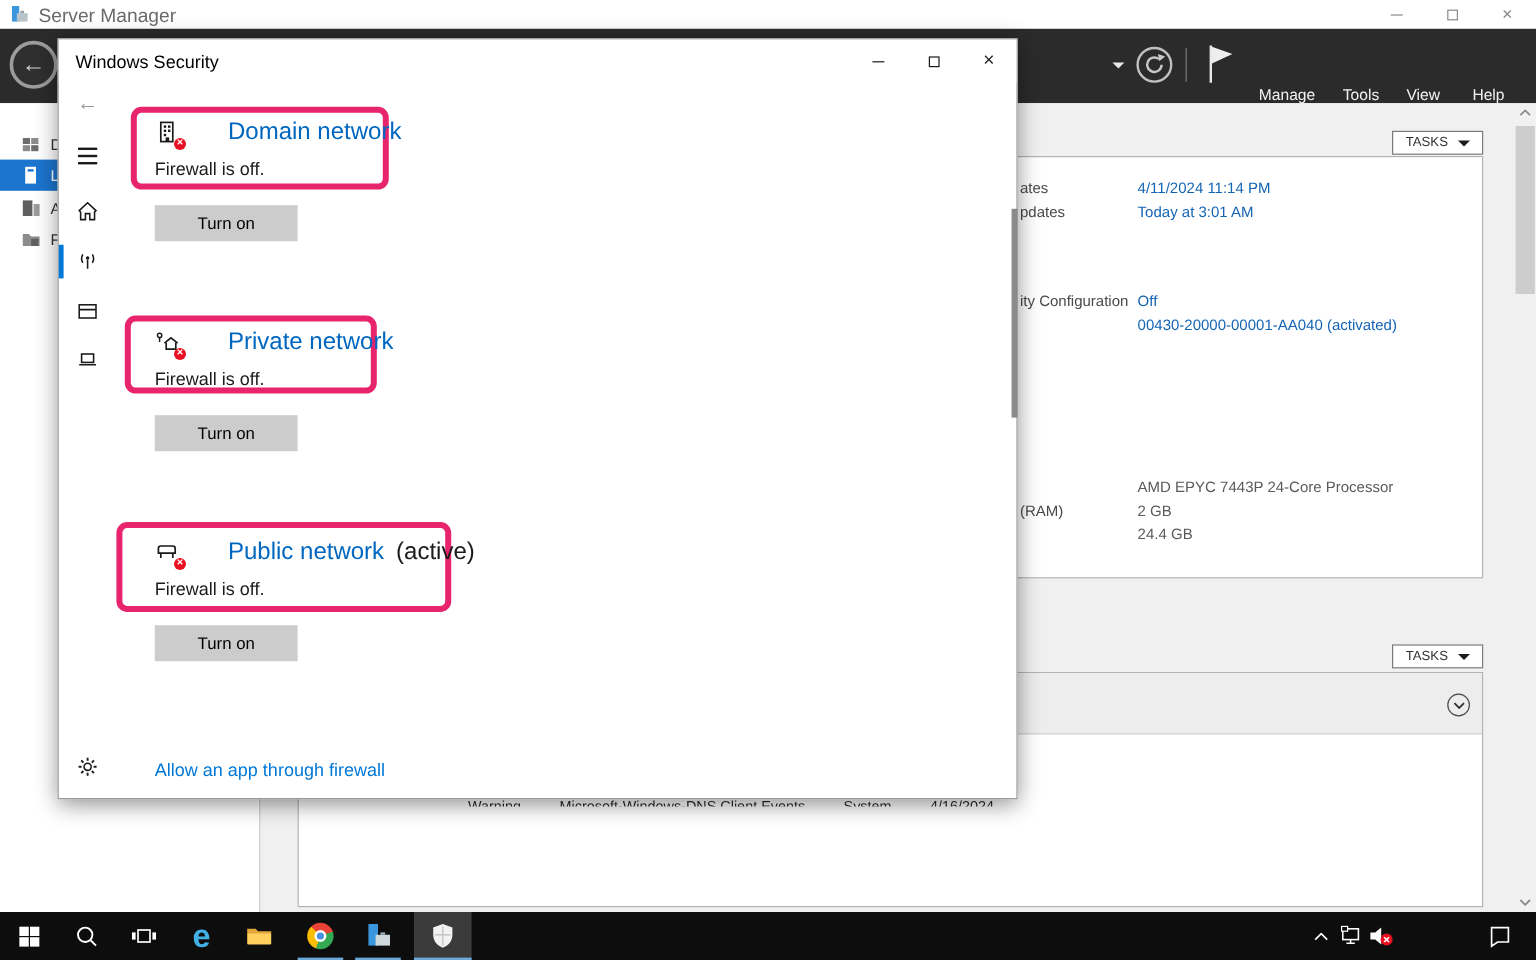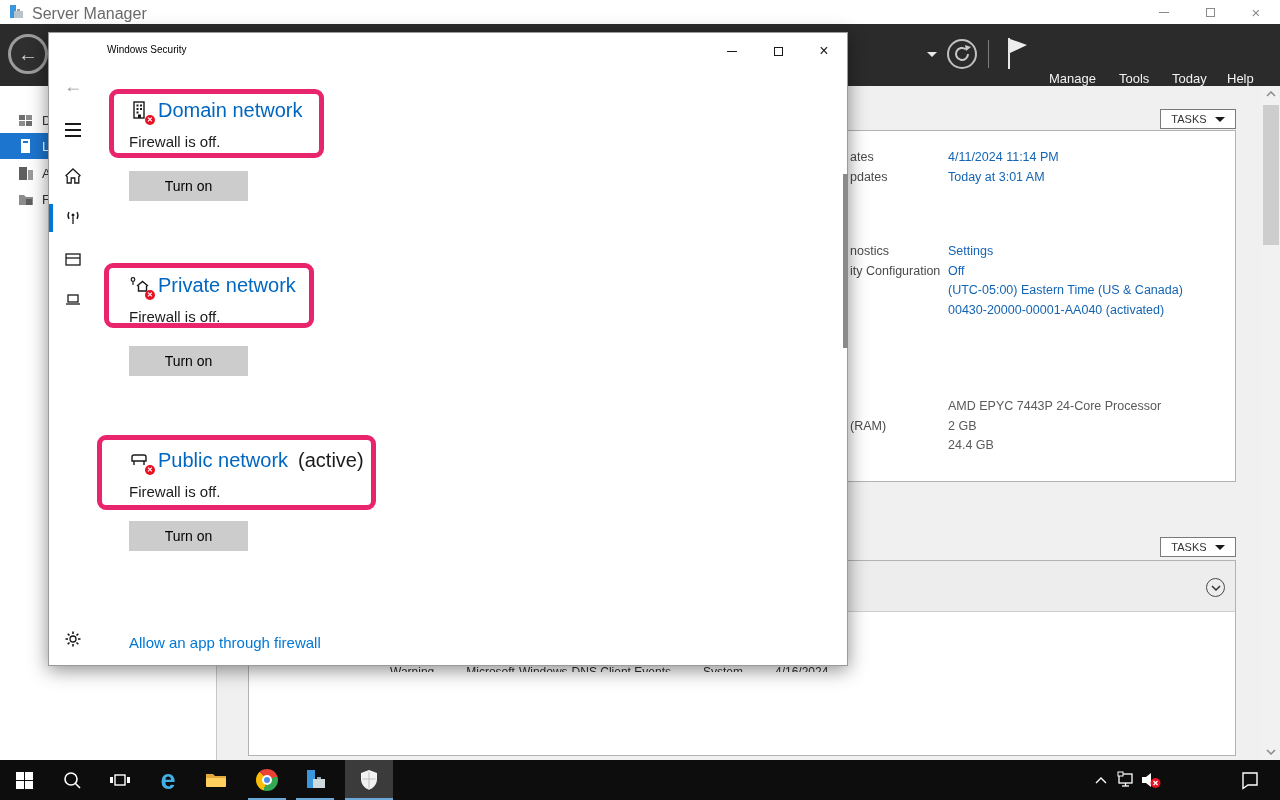--- a/index.html
+++ b/index.html
@@ -43,34 +43,34 @@
   .clip-row { left:252px; top:665px; width:1000px; height:7px; overflow:hidden; }
   .clip-row-inner { display:flex; gap:32px; margin-left:138px; font-size:12px; color:#2b2b2b; white-space:nowrap; }
 
   .v-scroll { left:1262px; top:86px; width:18px; height:674px; background:#f1f1f1; }
   .v-thumb { left:1px; top:19px; width:16px; height:140px; background:#cdcdcd; }
   .scroll-chev { left:0; width:18px; height:16px; display:flex; align-items:center; justify-content:center; }
 
   
   .ws-window { left:48px; top:32px; width:800px; height:634px; background:#ffffff; border:1px solid #9a9a9a; box-shadow:0 4px 18px rgba(0,0,0,.45); }
   .ws-titlebar { left:0; top:0; width:798px; height:36px; background:#ffffff; }
-  .ws-title-text { left:14px; top:11px; font-size:10px; color:#000;margin-left:44px; }
+  .ws-title-text { left:14px; top:11px; font-size:15px; color:#000; }
   .ws-ctl { top:0; width:46px; height:36px; display:flex; align-items:center; justify-content:center; color:#1a1a1a; }
   .min-bar { width:10px; height:1px; background:#1a1a1a; }
   .max-box { width:9px; height:9px; border:1px solid #1a1a1a; }
 
   .ws-sidebar-icon { left:11px; width:26px; height:26px; display:flex; align-items:center; justify-content:center; }
   .ws-sel-bar { left:0; top:171px; width:4px; height:28px; background:#0078d7; }
   .hamburger { display:flex; flex-direction:column; gap:4px; }
   .hamburger span { display:block; width:16px; height:2px; background:#1a1a1a; }
 
   .hl-box { border:5px solid #e8246d; border-radius:9px; }
   .net-icon { width:22px; height:22px; }
   .badge { position:absolute; right:-4px; bottom:-3px; width:10px; height:10px; background:#e81123; border-radius:50%; color:#fff; font-size:7px; line-height:10px; text-align:center; font-weight:bold; }
-  .net-title { font-size:20px; color:#0067c0; white-space:nowrap; }
+  .net-title { font-size:20px; color:#0067c0; white-space:nowrap;margin-left:32px; }
   .net-suffix { color:#1b1b1b; margin-left:10px; }
   .net-status { font-size:15px; color:#1b1b1b; }
   .turnon-btn { width:119px; height:30px; background:#cccccc; border:none; font-size:14px; color:#000; font-family:"Liberation Sans",sans-serif; }
   .ws-link { font-size:15px; color:#0078d7; }
   .ws-scroll-thumb { left:794px; top:141px; width:5px; height:174px; background:#8a8a8a; }
 
   
   .taskbar { left:0; top:760px; width:1280px; height:40px; background:#0d0d0d; }
   .tb-cell { position:absolute; top:0; width:48px; height:40px; display:flex; align-items:center; justify-content:center; }
   .tb-underline { position:absolute; bottom:0; height:2px; background:#6aa8d8; }
@@ -115,21 +115,21 @@
     </span>
     <span class="abs toolbar-sep" style="top:16px;"></span>
     <span class="abs" style="left:1004px;top:12px;">
       <svg width="26" height="36">
           <line x1="5" y1="2" x2="5" y2="33" stroke="#e8e8e8" stroke-width="2"></line>
           <polygon points="6,3 23,9 6,17" fill="#eeeeee"></polygon>
         </svg>
     </span>
     <span class="abs sm-menu-item" style="left:1049px;text-align:right;">Manage</span>
     <span class="abs sm-menu-item" style="left:1119px;">Tools</span>
-    <span class="abs sm-menu-item" style="left:1172px;">Today</span>
+    <span class="abs sm-menu-item" style="left:1172px;">View</span>
     <span class="abs sm-menu-item" style="left:1227px;">Help</span>
   </div>
 
   <div class="abs sm-nav">
     <div class="nav-item" style="top:22px;">
       <span class="nav-ico">
         <svg width="16" height="16">
             <rect x="1" y="2" width="6" height="5" fill="#6e6e6e"></rect>
             <rect x="8" y="2" width="6" height="5" fill="#8c8c8c"></rect>
             <rect x="1" y="8" width="6" height="5" fill="#8c8c8c"></rect>
@@ -182,30 +182,22 @@
         <span class="prop-value">4/11/2024 11:14 PM</span>
       </div>
     <div class="prop-row">
         <span class="prop-label">pdates</span>
         <span class="prop-value">Today at 3:01 AM</span>
       </div>
   </div>
 
   <div class="abs prop-group" style="top:241px;">
     <div class="prop-row">
-        <span class="prop-label">nostics</span>
-        <span class="prop-value">Settings</span>
-      </div>
-    <div class="prop-row">
         <span class="prop-label">ity Configuration</span>
         <span class="prop-value">Off</span>
-      </div>
-    <div class="prop-row">
-        <span class="prop-label"></span>
-        <span class="prop-value">(UTC-05:00) Eastern Time (US &amp; Canada)</span>
       </div>
     <div class="prop-row">
         <span class="prop-label"></span>
         <span class="prop-value">00430-20000-00001-AA040 (activated)</span>
       </div>
   </div>
 
   <div class="abs prop-group" style="top:396px;">
     <div class="prop-row prop-plain">
         <span class="prop-label"></span>

